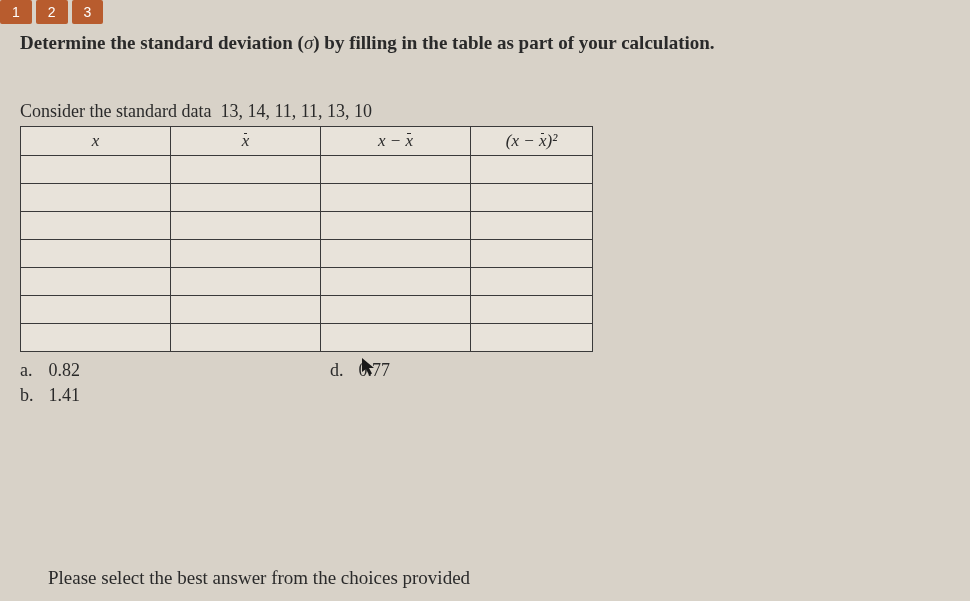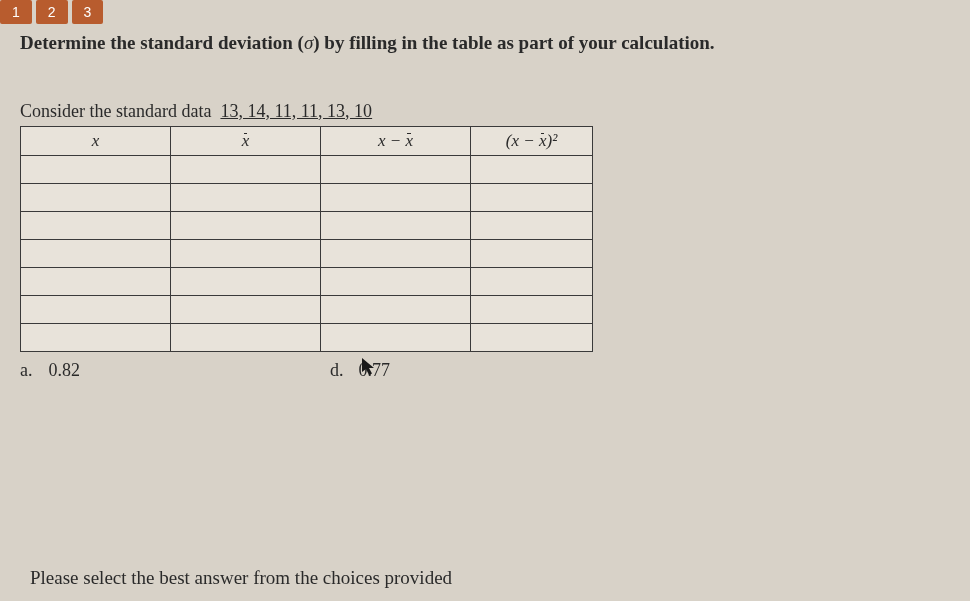--- a/index.html
+++ b/index.html
@@ -44,21 +44,20 @@
       font-style: italic;
       font-weight: normal;
     }
     .consider-text {
       font-size: 18px;
       margin-bottom: 4px;
     }
     .data-values {
       display: inline;
       font-size: 18px;
-      text-decoration: underline;
     }
     .calc-table {
       border-collapse: collapse;
       margin-bottom: 8px;
     }
     .calc-table th,
     .calc-table td {
       border: 1px solid #3a3a3a;
       height: 28px;
       background: #e8e3da;
@@ -97,21 +96,21 @@
     .cursor {
       position: absolute;
       top: -2px;
       left: 36px;
       font-size: 18px;
       pointer-events: none;
     }
     .instruction {
       position: absolute;
       bottom: 12px;
-      left: 30px;
+      left: 48px;
       font-size: 19px;
     }
     .x-bar {
       position: relative;
       display: inline-block;
     }
     .x-bar::before {
       content: "";
       position: absolute;
       top: 2px;
@@ -197,20 +196,24 @@
           <td class="col-sq"></td>
         </tr>
     </tbody>
   </table>
 
   <div class="answers-row">
     <div class="answers-left">
       <div class="answer-item">
         <span class="answer-letter">a.</span>
         <span>0.82</span>
+      </div>
+      <div class="answer-item">
+        <span class="answer-letter">b.</span>
+        <span>1.41</span>
       </div>
     </div>
     <div class="answers-right">
       <svg class="cursor" width="16" height="20" viewBox="0 0 16 20" style="top:-4px;left:30px;">
         <path d="M 2 2 L 2 16 L 6 13 L 9 19 L 12 17.5 L 9 12 L 14 12 Z" fill="#1a1a1a"></path>
       </svg>
       <div class="answer-item">
         <span class="answer-letter">d.</span>
         <span>0.77</span>
       </div>

